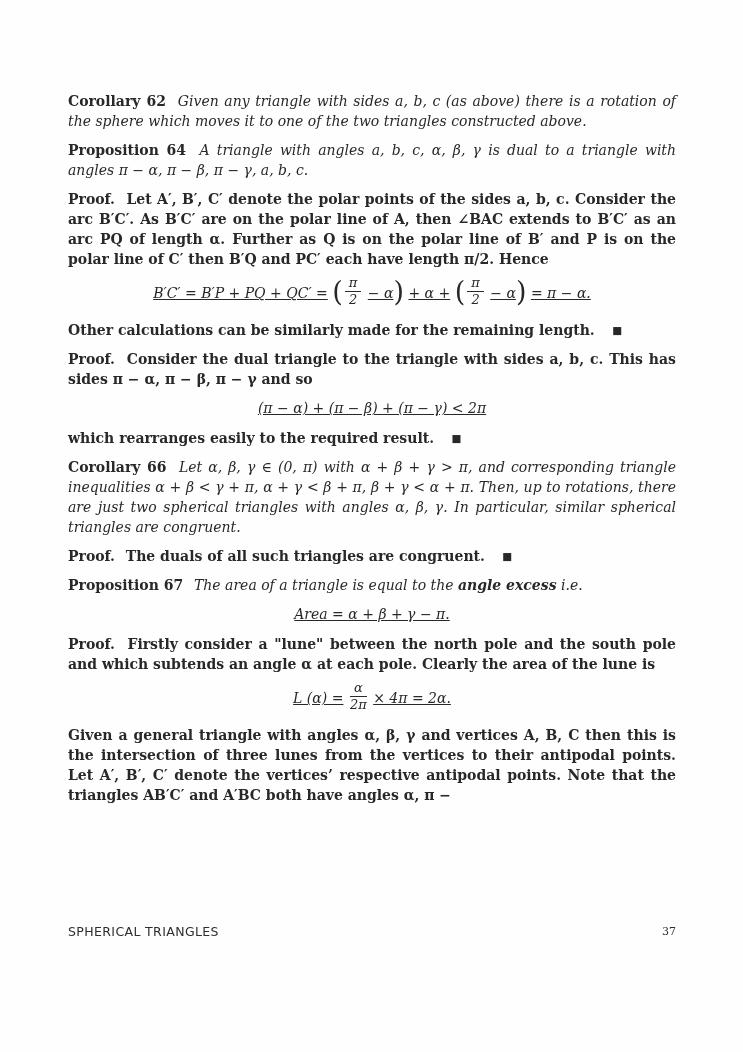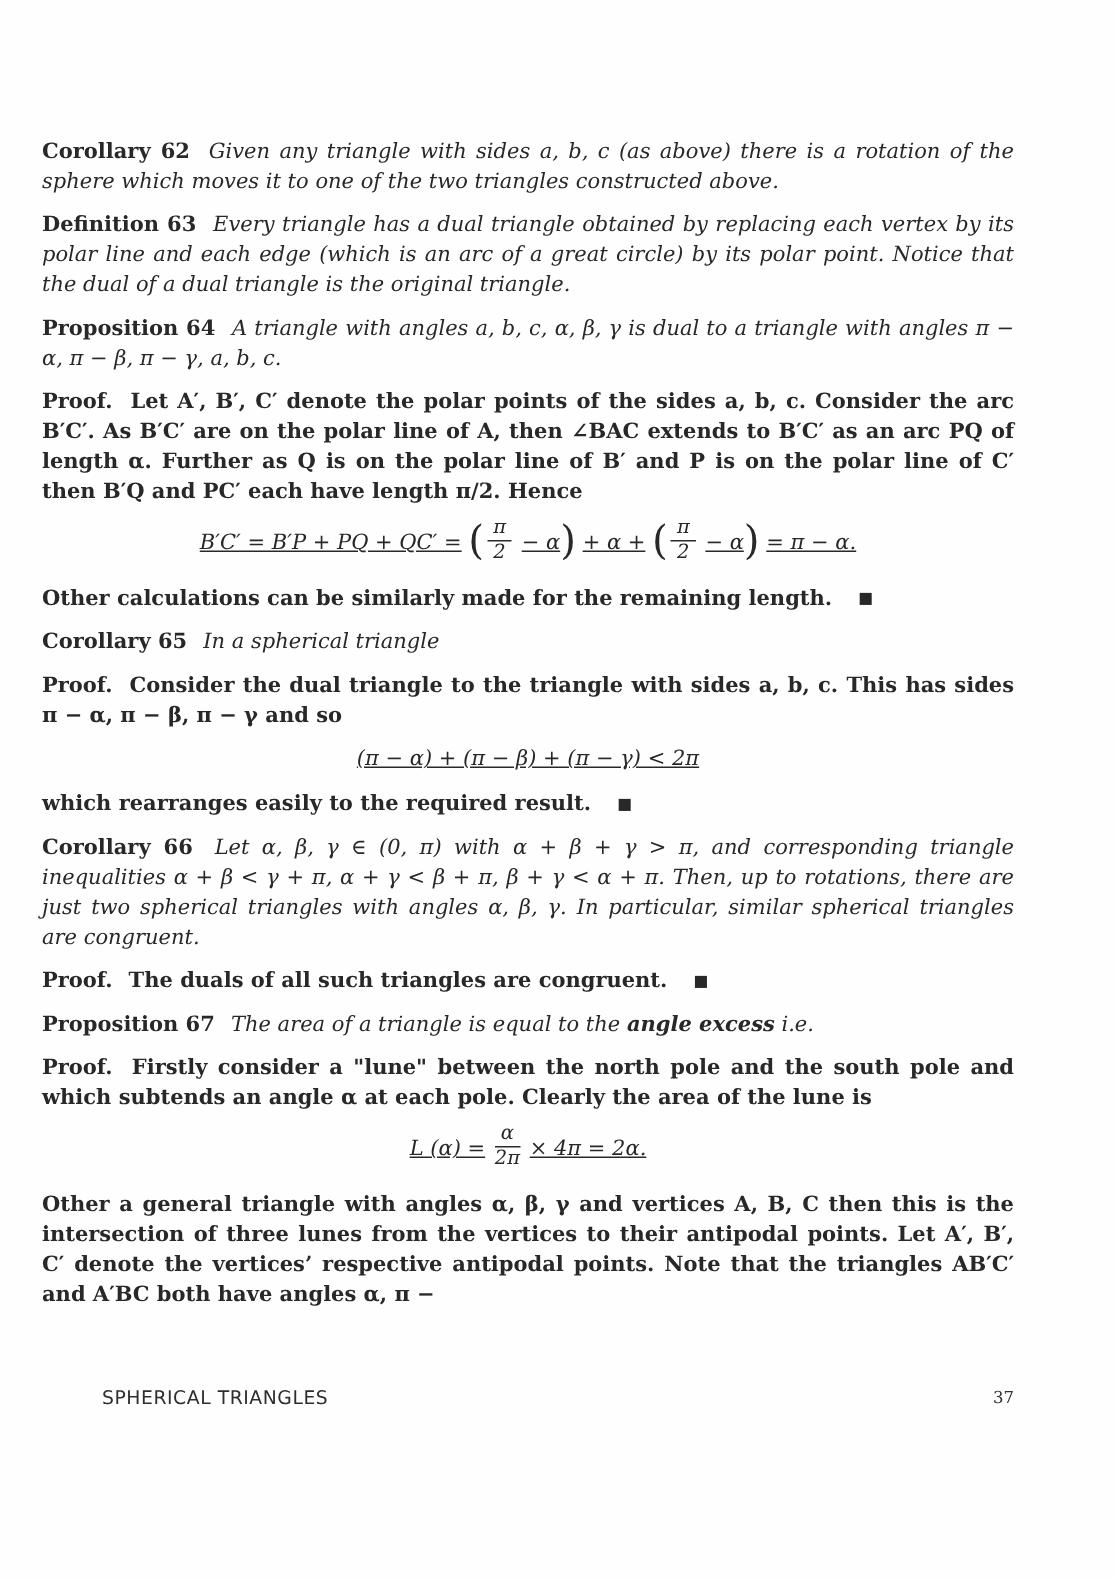--- a/index.html
+++ b/index.html
@@ -1,20 +1,20 @@
 <!DOCTYPE html>
 <html><head>
 <meta charset="utf-8">
 <style>
   html, body { margin: 0; padding: 0; background: #ffffff; }
   .page {
     box-sizing: border-box;
     width: 743px;
     height: 1052px;
-    padding: 91px 67px 0 28px;
+    padding: 91px 67px 0 68px;
     background: #fefefe;
     color: #282828;
     font-family: "DejaVu Serif", serif;
     font-size: 14px;
     line-height: 20px;
     position: relative;
     overflow: hidden;
   }
   .para { margin: 0 0 9px; text-align: justify; }
   .lbl { font-weight: bold; margin-right: 0.45em; }
@@ -64,24 +64,20 @@
 </head>
 <body>
 
 <div class="page">
 
   <p class="para">
     <b class="lbl">Corollary 62</b>
     <i class="stmt">Given any triangle with sides a, b, c (as above) there is a rotation of the sphere which moves it to one of the two triangles constructed above.</i>
   </p>
 
-  <p class="para">
-    <b class="lbl">Definition 63</b>
-    <i class="stmt">Every triangle has a dual triangle obtained by replacing each vertex by its polar line and each edge (which is an arc of a great circle) by its polar point. Notice that the dual of a dual triangle is the original triangle.</i>
-  </p>
 
   <p class="para">
     <b class="lbl">Proposition 64</b>
     <i class="stmt">A triangle with angles a, b, c, α, β, γ is dual to a triangle with angles π − α, π − β, π − γ, a, b, c.</i>
   </p>
 
   <p class="para">
     <b class="lbl">Proof.</b>
     <span class="prooftext">Let A′, B′, C′ denote the polar points of the sides a, b, c. Consider the arc B′C′. As B′C′ are on the polar line of A, then ∠BAC extends to B′C′ as an arc PQ of length α. Further as Q is on the polar line of B′ and P is on the polar line of C′ then B′Q and PC′ each have length π/2. Hence</span>
   </p>
@@ -94,24 +90,20 @@
     <span class="bigp">(</span><span class="frac"><i class="fnum">π</i><i class="fden">2</i></span>
     <i class="m">− α</i><span class="bigp">)</span>
     <i class="m">= π − α.</i>
   </div>
 
   <p class="para">
     <span class="prooftext">Other calculations can be similarly made for the remaining length.</span>
     <span class="qed">■</span>
   </p>
 
-  <p class="para">
-    <b class="lbl">Corollary 65</b>
-    <i class="stmt">In a spherical triangle</i>
-  </p>
 
 
   <p class="para">
     <b class="lbl">Proof.</b>
     <span class="prooftext">Consider the dual triangle to the triangle with sides a, b, c. This has sides π − α, π − β, π − γ and so</span>
   </p>
 
   <div class="eq">
     <i class="m">(π − α) + (π − β) + (π − γ) &lt; 2π</i>
   </div>
@@ -132,34 +124,37 @@
     <span class="qed">■</span>
   </p>
 
   <p class="para">
     <b class="lbl">Proposition 67</b>
     <i class="stmt">The area of a triangle is equal to the</i>
     <b class="stmt bold">angle excess</b>
     <i class="stmt">i.e.</i>
   </p>
 
+  <div class="eq">
+    <i class="m">Area = α + β + γ − π.</i>
+  </div>
 
   <p class="para">
     <b class="lbl">Proof.</b>
     <span class="prooftext">Firstly consider a "lune" between the north pole and the south pole and which subtends an angle α at each pole. Clearly the area of the lune is</span>
   </p>
 
   <div class="eq tall">
     <i class="m">L (α) =</i>
     <span class="frac"><i class="fnum">α</i><i class="fden">2π</i></span>
     <i class="m">× 4π = 2α.</i>
   </div>
 
   <p class="para">
-    <span class="prooftext">Other a general triangle with angles α, β, γ and vertices A, B, C then this is the intersection of three lunes from the vertices to their antipodal points. Let A′, B′, C′ denote the vertices’ respective antipodal points. Note that the triangles AB′C′ and A′BC both have angles α, π −</span>
+    <span class="prooftext">Given a general triangle with angles α, β, γ and vertices A, B, C then this is the intersection of three lunes from the vertices to their antipodal points. Let A′, B′, C′ denote the vertices’ respective antipodal points. Note that the triangles AB′C′ and A′BC both have angles α, π −</span>
   </p>
 
   <div class="footer">
     <span class="footer-title">SPHERICAL TRIANGLES</span>
     <span class="footer-page">37</span>
   </div>
 
 </div>
 
 </body></html>

